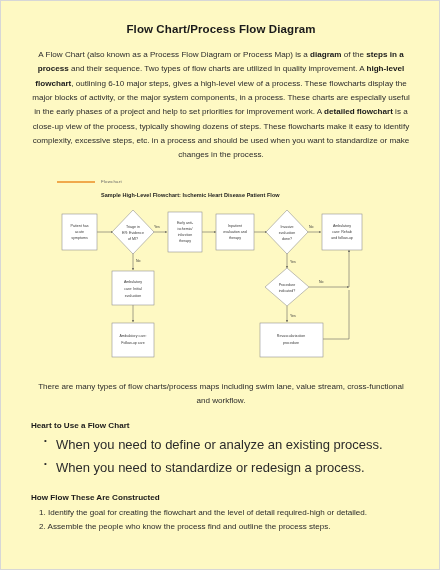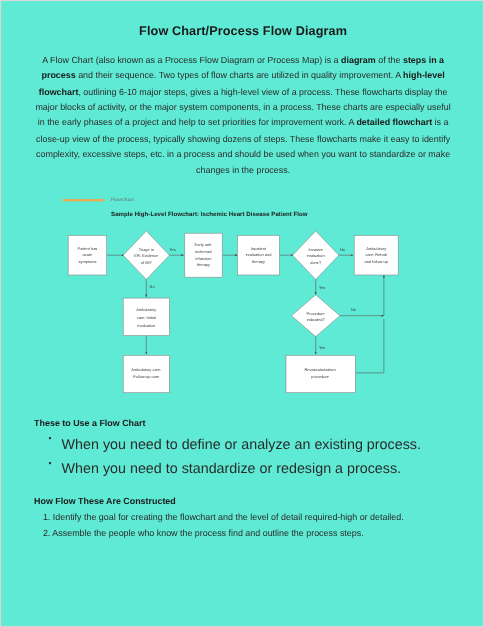--- a/index.html
+++ b/index.html
@@ -13,21 +13,21 @@
     font-family: "Liberation Sans", sans-serif;
     color: #231f20;
     overflow: hidden;
   }
   .page {
     position: relative;
     box-sizing: border-box;
     width: 440px;
     height: 570px;
     border: 1px solid #d7d7d7;
-    background: #5eead4;
+    background: #fef9c3;
     padding: 22px 28px 0 30px;
   }
   .doc-title {
     text-align: center;
     font-size: 11.5px;
     font-weight: bold;
     letter-spacing: 0.1px;
     margin: 0 0 13px 0;
     color: #1a1a1a;
   }
@@ -268,22 +268,23 @@
         <g>
           <rect class="shape" x="203" y="121" width="63" height="34"></rect>
           <text class="nodetext" x="234" y="135" text-anchor="middle">Revascularization</text>
           <text class="nodetext" x="234" y="142" text-anchor="middle">procedure</text>
         </g>
       </svg>
     </div>
   </div>
 
   <div class="after-figure">
-
-    <h2 class="sub-head">These to Use a Flow Chart</h2>
+    <p class="body-text">There are many types of flow charts/process maps including swim lane, value stream, cross-functional and workflow.</p>
+
+    <h2 class="sub-head">Heart to Use a Flow Chart</h2>
     <ul class="bullets">
       <li>When you need to define or analyze an existing process.</li>
       <li>When you need to standardize or redesign a process.</li>
     </ul>
 
     <h2 class="sub-head">How Flow These Are Constructed</h2>
     <ol class="numbers">
       <li>Identify the goal for creating the flowchart and the level of detail required-high or detailed.</li>
       <li>Assemble the people who know the process find and outline the process steps.</li>
     </ol>

